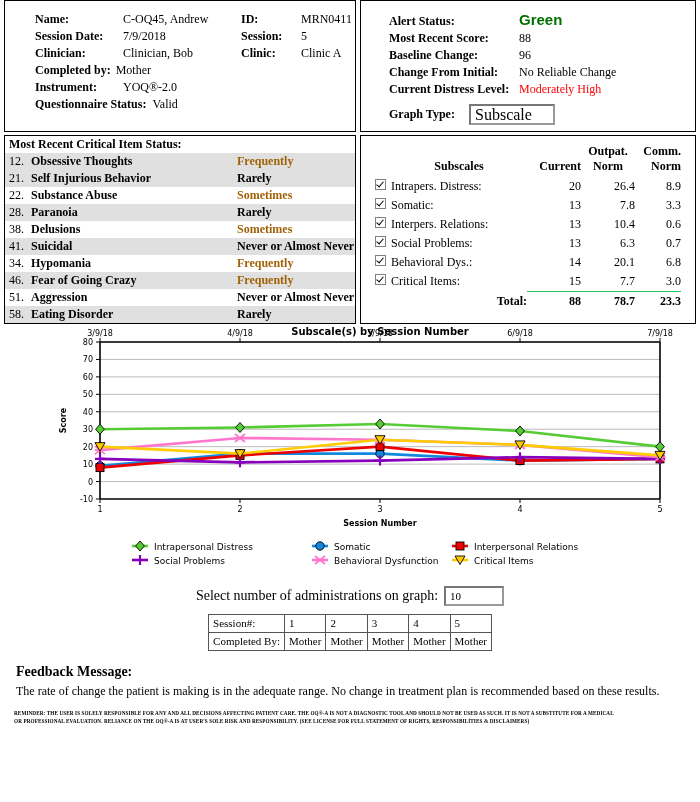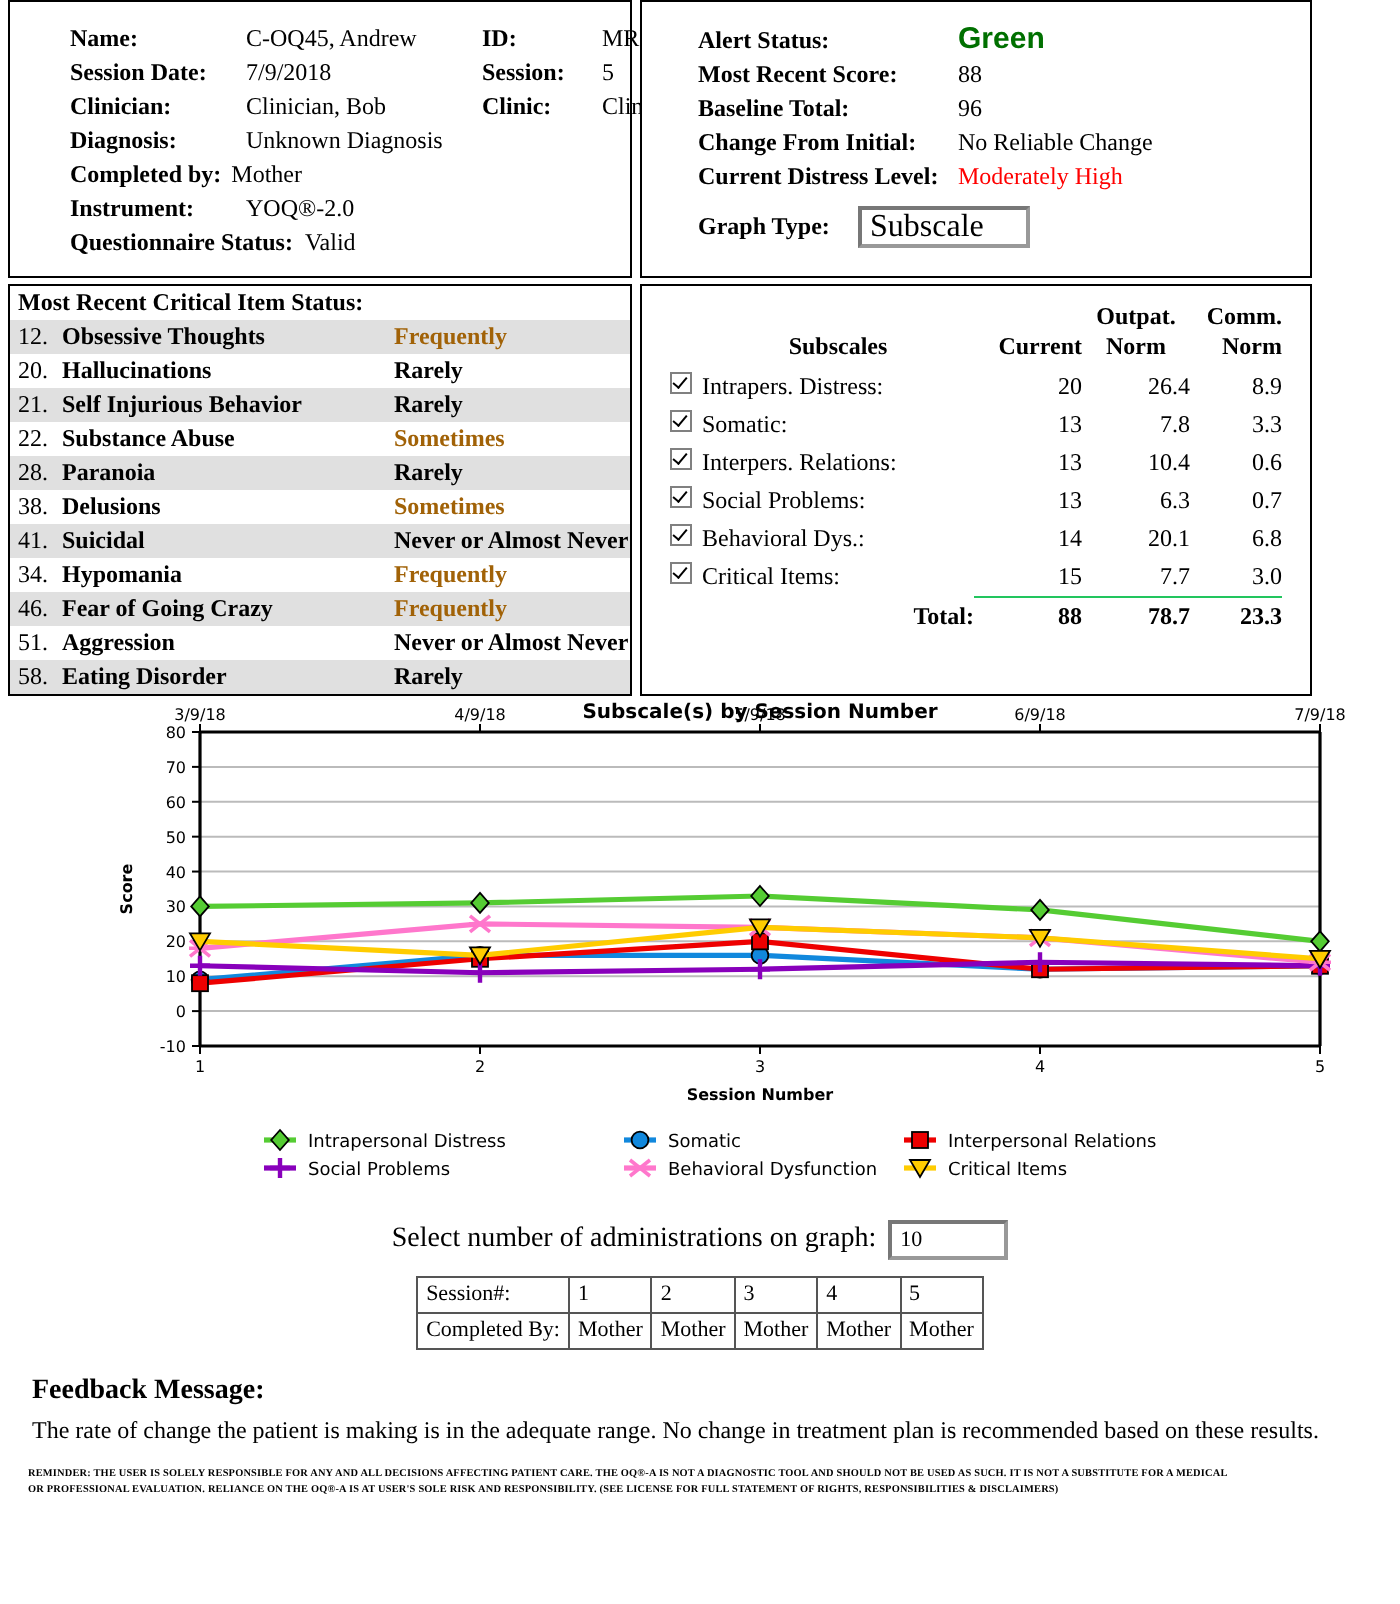--- a/index.html
+++ b/index.html
@@ -21,21 +21,21 @@
     width: 700px;
     box-sizing: border-box;
     padding: 0 4px;
     gap: 4px;
   }
   .panel {
     border: 1px solid #000;
     box-sizing: border-box;
     background: #fff;
   }
-  .panel-left  { width: 312px; }
+  .panel-left  { width: 352px; }
   .panel-right { width: 336px; }
 
   
   .info-rows { padding: 10px 0 8px 0; }
   .info-row {
     display: flex;
     align-items: baseline;
     line-height: 17px;
     padding-left: 30px;
     white-space: nowrap;
@@ -216,24 +216,20 @@
         <span class="lbl c3">Session:</span>
         <span class="val">5</span>
       </div>
       <div class="info-row">
         <span class="lbl c1">Clinician:</span>
         <span class="val c2">Clinician, Bob</span>
         <span class="lbl c3">Clinic:</span>
         <span class="val">Clinic A</span>
       </div>
       <div class="info-row">
-        <span class="lbl c1">Diagnosis:</span>
-        <span class="val">Unknown Diagnosis</span>
-      </div>
-      <div class="info-row">
         <span class="lbl" style="padding-right:5px">Completed by:</span>
         <span class="val">Mother</span>
       </div>
       <div class="info-row">
         <span class="lbl c1">Instrument:</span>
         <span class="val">YOQ®-2.0</span>
       </div>
       <div class="info-row">
         <span class="lbl" style="padding-right:6px">Questionnaire Status:</span>
         <span class="val">Valid</span>
@@ -245,21 +241,21 @@
     <div class="alert-rows">
       <div class="alert-row">
         <span class="a1">Alert Status:</span>
         <span class="alert-green">Green</span>
       </div>
       <div class="alert-row">
         <span class="a1">Most Recent Score:</span>
         <span>88</span>
       </div>
       <div class="alert-row">
-        <span class="a1">Baseline Total:</span>
+        <span class="a1">Baseline Change:</span>
         <span>96</span>
       </div>
       <div class="alert-row">
         <span class="a1">Change From Initial:</span>
         <span>No Reliable Change</span>
       </div>
       <div class="alert-row">
         <span class="a1">Current Distress Level:</span>
         <span class="alert-red">Moderately High</span>
       </div>
@@ -274,25 +270,20 @@
 <div class="panels panel-row2">
 
   <div class="panel panel-left">
     <div class="ci-title">Most Recent Critical Item Status:</div>
     <table class="ci-table">
       <tbody id="ci-body">
           <tr class="shade">
             <td class="ci-num">12.</td>
             <td class="ci-name">Obsessive Thoughts</td>
             <td class="ci-resp red">Frequently</td>
-          </tr>
-          <tr>
-            <td class="ci-num">20.</td>
-            <td class="ci-name">Hallucinations</td>
-            <td class="ci-resp">Rarely</td>
           </tr>
           <tr class="shade">
             <td class="ci-num">21.</td>
             <td class="ci-name">Self Injurious Behavior</td>
             <td class="ci-resp">Rarely</td>
           </tr>
           <tr>
             <td class="ci-num">22.</td>
             <td class="ci-name">Substance Abuse</td>
             <td class="ci-resp red">Sometimes</td>

